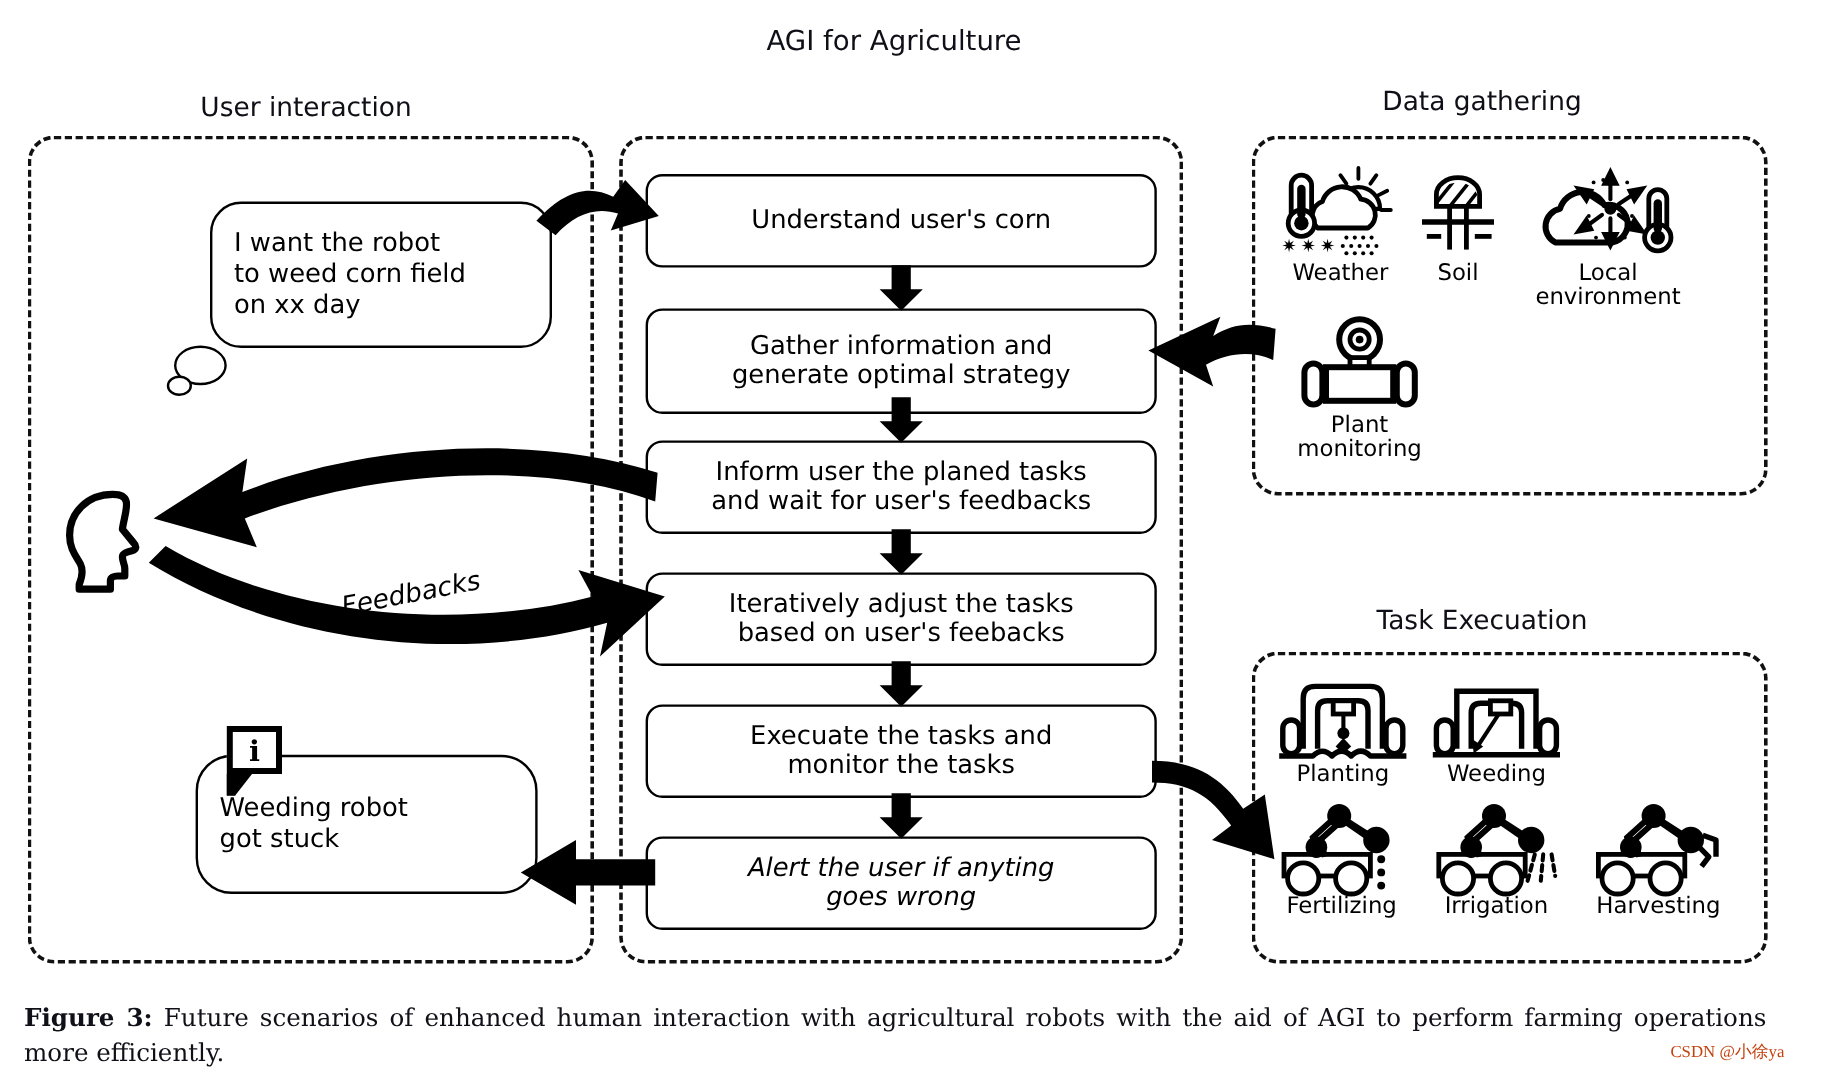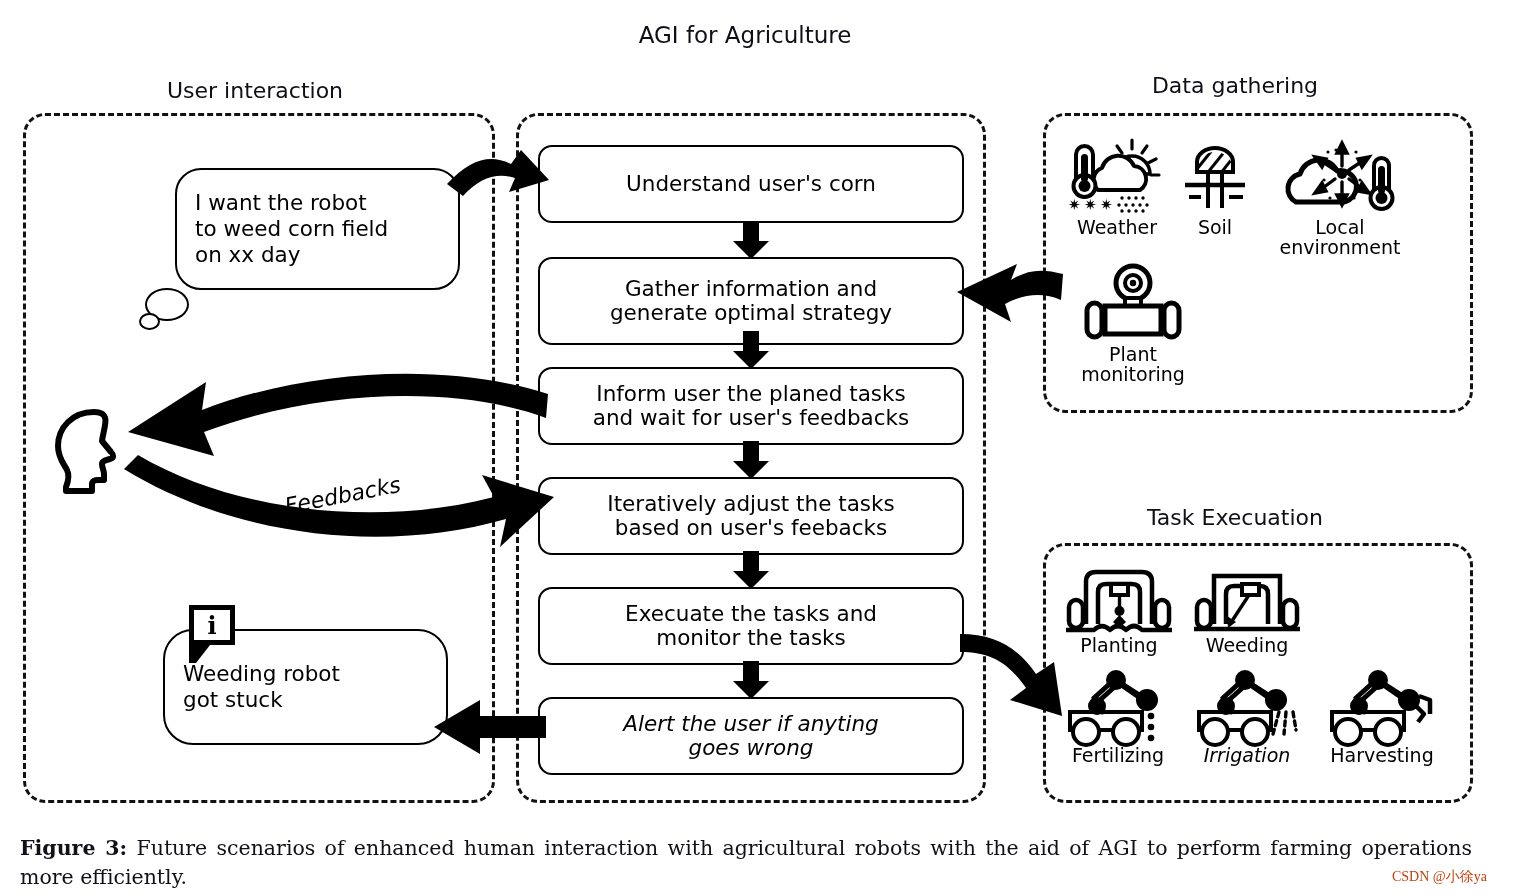--- a/index.html
+++ b/index.html
@@ -374,21 +374,21 @@
       <circle cx="89" cy="28" r="11" fill="#000"></circle>
       <g fill="#000">
         <circle cx="93" cy="44" r="3.3"></circle>
           <circle cx="93" cy="55" r="3.3"></circle>
           <circle cx="93" cy="66" r="3.3"></circle>
       </g>
     </svg>
     <div class="icon-label">Fertilizing</div>
   </div>
 
-  <div class="abs icon-cell" style="left:1183px;top:672px;width:128px;font-style:italic;">
+  <div class="abs icon-cell" style="left:1183px;top:672px;width:128px;">
     <svg style="width:120px;height:72px;" viewBox="0 0 120 72">
       <rect x="12" y="40" width="72" height="18" fill="#fff" stroke="#000" stroke-width="4"></rect>
       <circle cx="28" cy="60" r="13" fill="#fff" stroke="#000" stroke-width="4"></circle>
       <circle cx="68" cy="60" r="13" fill="#fff" stroke="#000" stroke-width="4"></circle>
       <path d="M40 42 L36 26 L58 6" fill="none" stroke="#000" stroke-width="5"></path>
       <path d="M46 42 L42 28 L62 10" fill="none" stroke="#000" stroke-width="5"></path>
       <line x1="58" y1="8" x2="86" y2="26" stroke="#000" stroke-width="5"></line>
       <line x1="62" y1="12" x2="88" y2="30" stroke="#000" stroke-width="5"></line>
       <circle cx="39" cy="34" r="9" fill="#000"></circle>
       <circle cx="58" cy="8" r="10" fill="#000"></circle>

